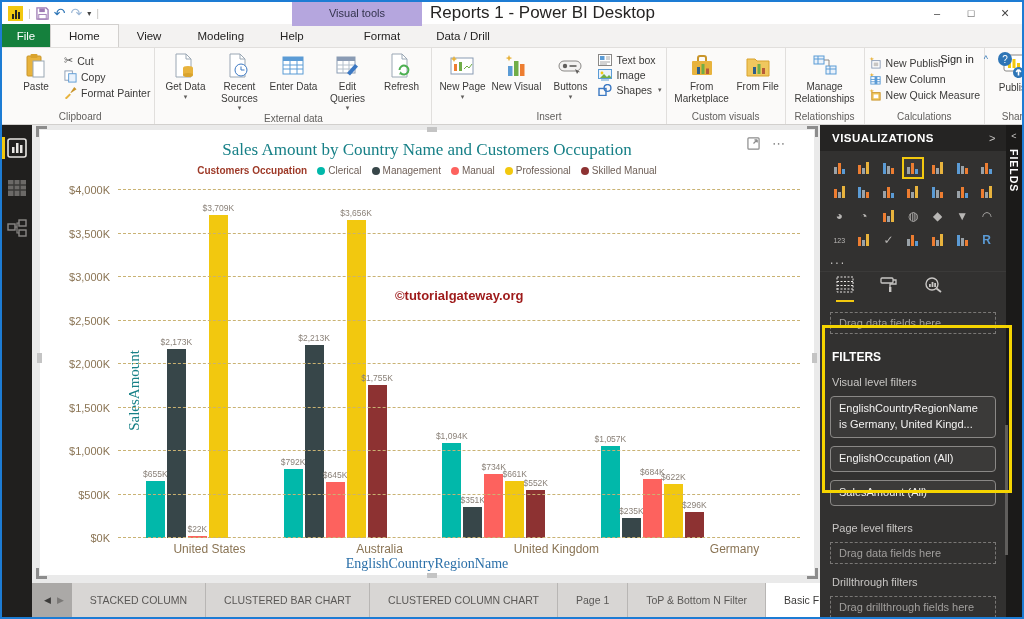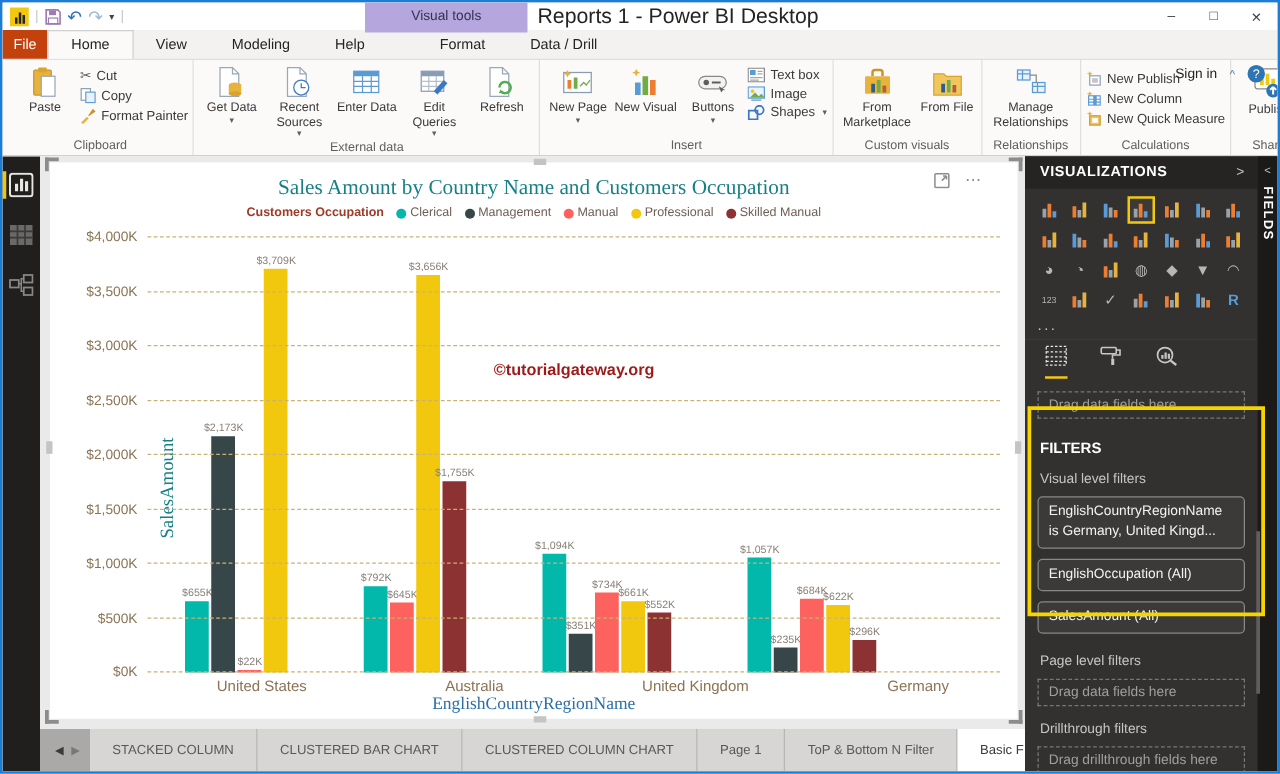--- a/index.html
+++ b/index.html
@@ -18,21 +18,21 @@
   .redo { color:#9DB8D6; font-size:14px; }
   .dd-caret { color:#444; font-size:8px; }
   .vt-banner { position:absolute; left:290px; top:0; width:130px; height:22px; background:#B5A6DE; color:#33334D; font-size:11px; display:flex; align-items:center; justify-content:center; }
   .app-title { position:absolute; left:428px; top:0; height:22px; display:flex; align-items:center; font-size:17px; color:#252423; }
   .win-btns { position:absolute; right:0; top:0; height:22px; display:flex; }
   .win-btns span { width:34px; height:22px; display:flex; align-items:center; justify-content:center; font-size:11px; color:#444; }
 
   
   .tabrow { height:24px; background:#F3F2F1; display:flex; align-items:stretch; flex:none; border-bottom:1px solid #E1DFDD; position:relative; }
   .rtab { padding:0 18px; display:flex; align-items:center; font-size:11.5px; color:#252423; }
-  .rtab.file { background:#c2410c; color:#fff; width:36px; justify-content:center; }
+  .rtab.file { background:#15803d; color:#fff; width:48px; justify-content:center; }
   .rtab.active { background:#FBFAF9; border:1px solid #D2D0CE; border-bottom:none; }
   .vt-underlay { position:absolute; left:290px; top:0; width:130px; height:2px; background:#B5A6DE; }
 
   
   .ribbon { height:77px; background:#FBFAF9; display:flex; flex:none; padding-left:4px; position:relative; border-bottom:1px solid #D2D0CE; }
   .rgroup { display:flex; flex-direction:column; padding:2px 4px 0 4px; border-right:1px solid #E1DFDD; }
   .rg-body { flex:1; display:flex; align-items:flex-start; gap:2px; }
   .rg-label { text-align:center; font-size:10px; color:#605E5C; padding:1px 0 2px; }
   .bigbtn { width:52px; display:flex; flex-direction:column; align-items:center; text-align:center; font-size:10px; color:#3B3A39; line-height:1.15; padding-top:3px; }
   .bigbtn svg { margin-bottom:2px; }
@@ -503,20 +503,24 @@
                     <div class="bar" style="height: 92.725%; background: rgb(242, 200, 15);"></div>
                     <span class="bar-label" style="bottom: calc(92.725% + 2px);">$3,709K</span>
                   </div>
                 </div>
                 <div class="bargroup">
                   <div class="barwrap">
                     <div class="bar" style="height: 19.8%; background: rgb(1, 184, 170);"></div>
                     <span class="bar-label" style="bottom: calc(19.8% + 2px);">$792K</span>
                   </div>
                   <div class="barwrap">
+                    <div class="bar" style="height: 55.325%; background: rgb(55, 70, 73);"></div>
+                    <span class="bar-label" style="bottom: calc(55.325% + 2px);">$2,213K</span>
+                  </div>
+                  <div class="barwrap">
                     <div class="bar" style="height: 16.125%; background: rgb(253, 98, 94);"></div>
                     <span class="bar-label" style="bottom: calc(16.125% + 2px);">$645K</span>
                   </div>
                   <div class="barwrap">
                     <div class="bar" style="height: 91.4%; background: rgb(242, 200, 15);"></div>
                     <span class="bar-label" style="bottom: calc(91.4% + 2px);">$3,656K</span>
                   </div>
                   <div class="barwrap">
                     <div class="bar" style="height: 43.875%; background: rgb(141, 50, 50);"></div>
                     <span class="bar-label" style="bottom: calc(43.875% + 2px);">$1,755K</span>

